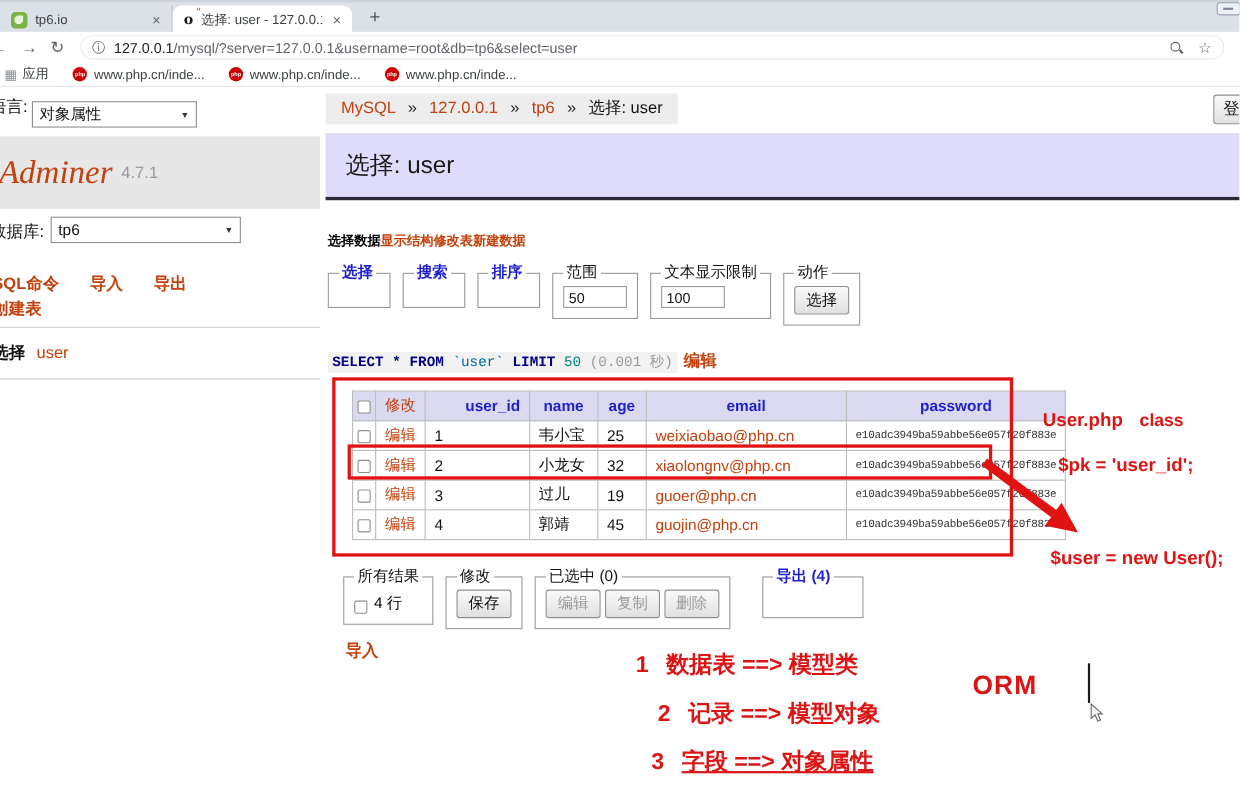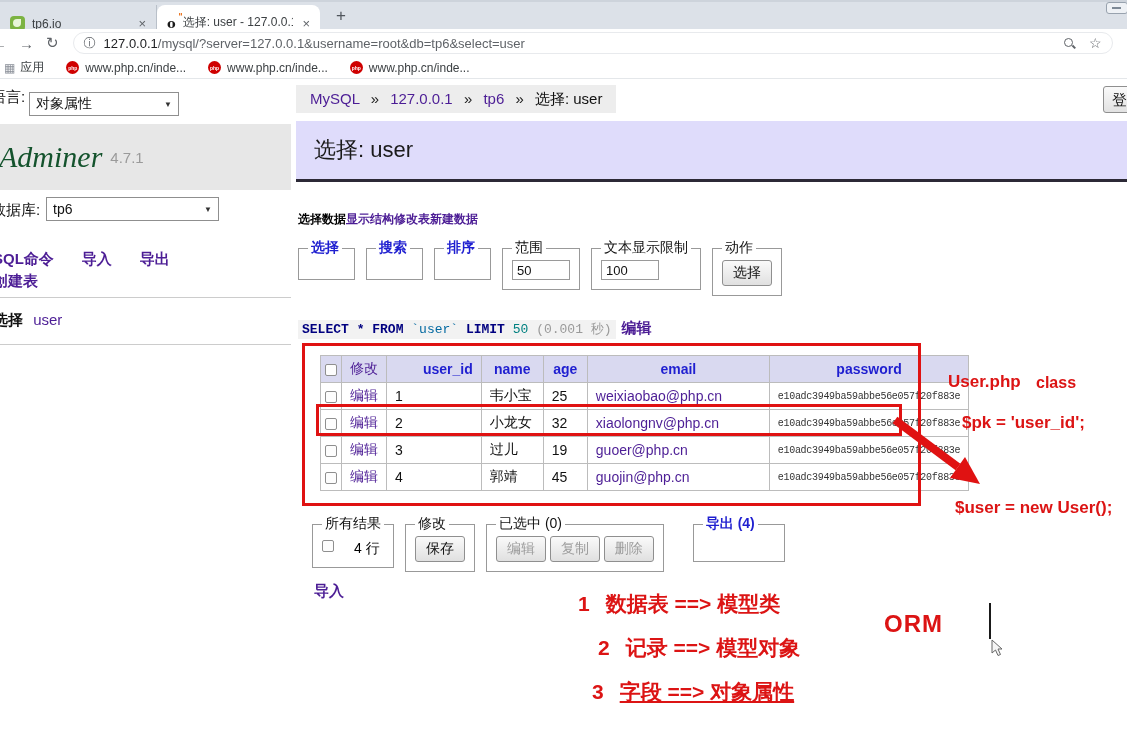--- a/index.html
+++ b/index.html
@@ -3,21 +3,21 @@
 <meta charset="utf-8">
 <style>
   * { margin:0; padding:0; box-sizing:border-box; }
   html,body { background:#fff; }
   .screen {
     position:relative; width:1127px; height:729px; overflow:hidden;
     font-family:"Liberation Sans", sans-serif; background:#fff;
   }
   
   .tabstrip { position:absolute; left:0; top:0; width:1127px; height:29px; background:#dce1e8; border-top:2px solid #cdd3db; }
-  .tab { position:absolute; top:3px; height:26px; display:flex; align-items:flex-end; gap:7px; padding:0 8px 0 10px; font-size:12px; color:#3c4043; }
+  .tab { position:absolute; top:3px; height:26px; display:flex; align-items:center; gap:7px; padding:0 8px 0 10px; font-size:12px; color:#3c4043; }
   .tab.inactive { left:0; width:157px; border-right:1px solid #b9c0c9; }
   .tab.active { left:157px; width:163px; background:#fff; border-radius:8px 8px 0 0; }
   .tab-label { flex:1; white-space:nowrap; overflow:hidden; }
   .tab-close { color:#5f6368; font-size:13px; padding:0 2px; }
   .fav-tp6 { width:15px; height:15px; border-radius:4px; background:#7cb342; flex:none; position:relative; }
   .fav-tp6::after { content:""; position:absolute; left:3px; top:3px; width:8px; height:8px; border-radius:50% 0 50% 50%; background:#e8f5d8; }
   .fav-adminer { position:relative; font:700 13px "DejaVu Serif", serif; color:#1a1a1a; flex:none; }
   .fav-adminer .ticks { position:absolute; top:-4px; right:-6px; color:#e86a10; font-size:9px; letter-spacing:-1px; }
   .newtab { position:absolute; left:330px; top:4px; font-size:17px; color:#50555c; padding:0 6px; }
   .win-min { position:absolute; left:1106px; top:0; width:22px; height:12px; border:1px solid #98a2ae; border-radius:3px; background:#eef1f5; }
@@ -35,28 +35,28 @@
   .mag::before { content:""; position:absolute; left:0; top:0; width:7px; height:7px; border:1.5px solid #5f6368; border-radius:50%; }
   .mag::after { content:""; position:absolute; left:8px; top:8px; width:4px; height:1.5px; background:#5f6368; transform:rotate(45deg); }
   .star { color:#5f6368; font-size:14px; }
 
   .bookmarks { position:absolute; left:0; top:57px; width:1127px; height:22px; background:#fff; border-bottom:1px solid #e4e7ea; display:flex; align-items:center; font-size:12px; color:#3c4043; }
   .grid-icon { color:#8a8f98; font-size:12px; margin-left:4px; margin-right:5px; }
   .bm { display:flex; align-items:center; gap:6px; margin-left:22px; color:#3c4043; }
   .php-ic { width:13px; height:13px; border-radius:50%; background:#cf0000; color:#fff; font:700 5px "Liberation Sans",sans-serif; display:flex; align-items:center; justify-content:center; flex:none; }
 
   
-  a, .lnk { color:#4c1d95; text-decoration:none; cursor:pointer; }
+  a, .lnk { color:#c2410c; text-decoration:none; cursor:pointer; }
   .sidebar { position:absolute; left:-9px; top:79px; width:302px; height:650px; font-size:15px; color:#111; }
   .lang-row { position:absolute; top:9px; left:0; display:flex; align-items:center; }
   .sel { border:1px solid #8f8f8f; background:#fff; height:24px; display:flex; align-items:center; padding:0 6px; font-size:14px; position:relative; }
   .sel .arr { position:absolute; right:6px; font-size:8px; color:#333; }
   .sel-lang { position:absolute; left:38px; top:4px; width:150px; }
   .brand-box { position:absolute; left:0; top:45px; width:300px; height:66px; background:#e7e7e7; display:flex; align-items:baseline; padding-left:8px; }
-  .brand { font:italic 400 30px "Liberation Serif", serif; color:#14532d; align-self:center;text-align:center; }
+  .brand { font:italic 400 30px "Liberation Serif", serif; color:#c2410c; align-self:center;text-align:center; }
   .version { font-size:15px; color:#9a9a9a; margin-left:8px; align-self:center; }
   .db-row { position:absolute; top:122px; left:0; }
   .sel-db { position:absolute; left:55px; top:-4px; width:173px; }
   .side-links { position:absolute; top:169px; left:2px; width:290px; line-height:22px; font-weight:700; }
   .side-links .gap { display:inline-block; width:28px; }
   .side-hr1 { position:absolute; top:218px; left:0; width:300px; border-top:1px solid #ccc; }
   .side-table { position:absolute; top:232px; left:2px; font-weight:700; }
   .side-table .tname { margin-left:6px; font-weight:400; }
   .side-hr2 { position:absolute; top:265px; left:0; width:300px; border-top:1px solid #ccc; }
 
@@ -94,21 +94,21 @@
   table.data .c-name { width:62px; }
   table.data .c-age { width:44px; }
   table.data .c-email { width:182px; }
   table.data .c-pass { width:152px; }
   td.pass { font-family:"Liberation Mono", monospace; font-size:10px; color:#333; letter-spacing:-0.3px; }
   .cb { display:inline-block; width:12px; height:12px; border:1px solid #8f8f8f; border-radius:2px; background:#fdfdfd; vertical-align:middle; }
 
   .footer-sets { position:absolute; left:16px; top:436px; display:flex; align-items:flex-start; }
   .fs-export { margin-left:18px; }
   .fs-export .inner { width:72px; height:16px; }
-  .cb-row { display:flex; align-items:flex-start; gap:20px; padding-top:4px; }
+  .cb-row { display:flex; align-items:flex-end; gap:6px; padding-top:4px; }
   .import-link { position:absolute; left:18px; top:503px; font-size:15px; font-weight:700; }
 
   
   .red-outer { position:absolute; left:302px; top:343px; width:619px; height:163px; border:3px solid #e01212; }
   .red-inner { position:absolute; left:316px; top:404px; width:586px; height:32px; border:3px solid #e01212; }
   .ann { position:absolute; color:#dc1414; font-weight:700; white-space:nowrap; }
   .ann-userphp { left:948px; top:372px; font-size:17px; }
   .ann-class { left:1036px; top:374px; font-size:16px; }
   .ann-pk { left:962px; top:413px; font-size:17px; }
   .ann-newuser { left:955px; top:498px; font-size:17px; }

